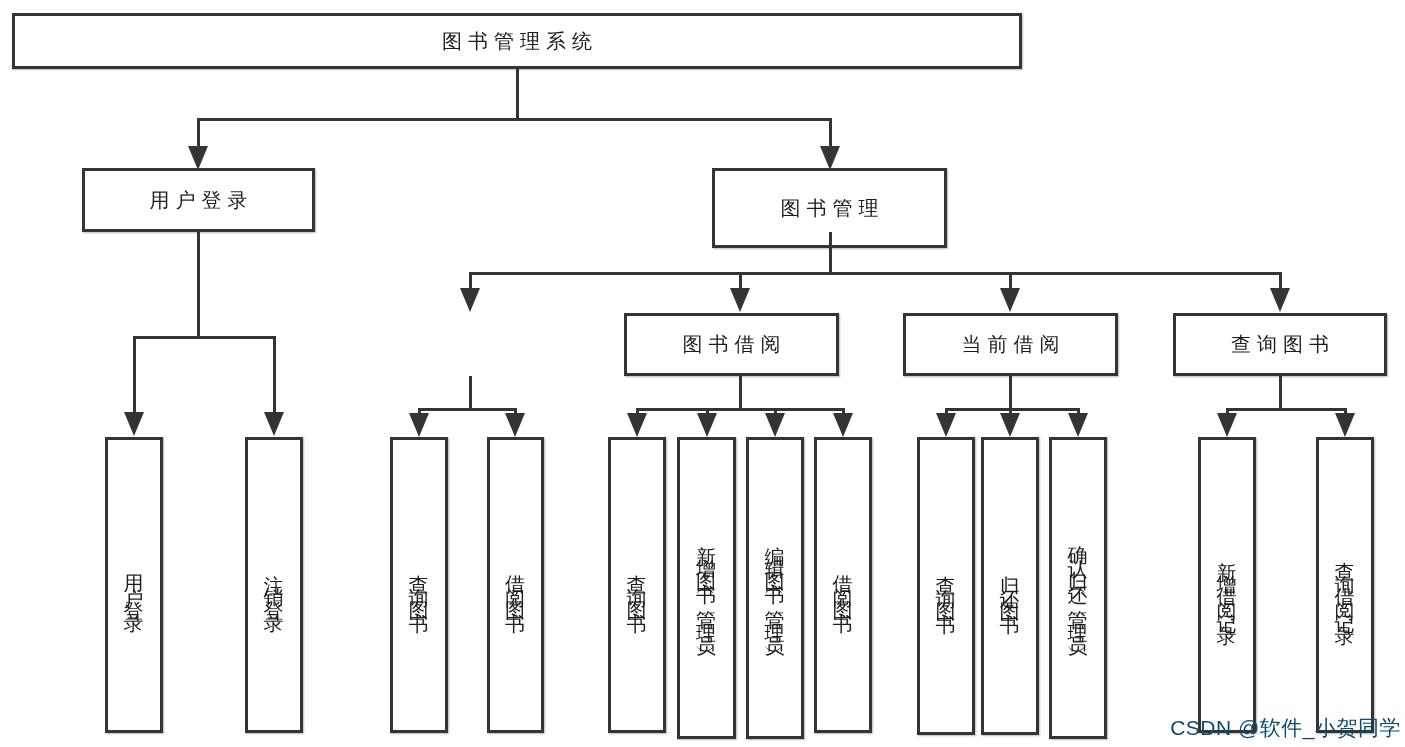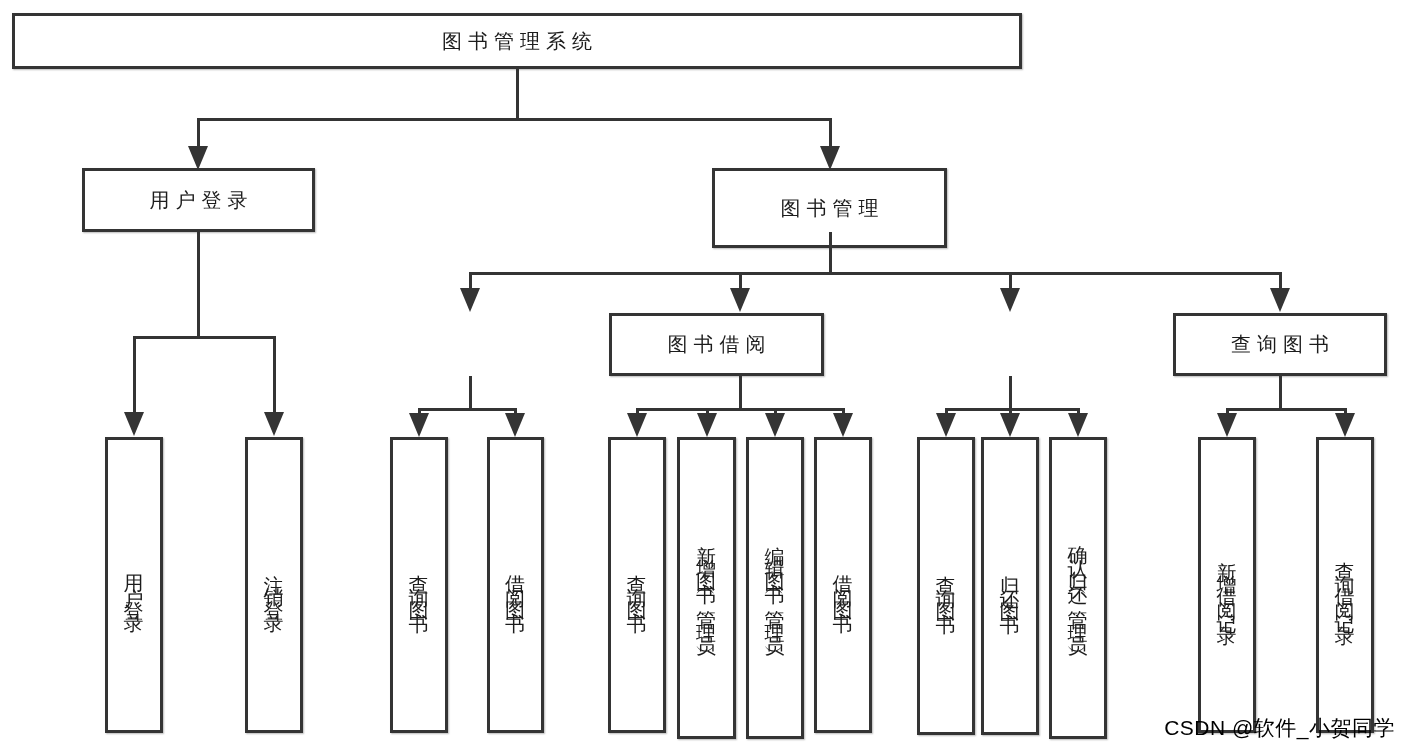--- a/index.html
+++ b/index.html
@@ -22,43 +22,46 @@
     font-size:20px;color:#1c1c1c;letter-spacing:13px;line-height:1;
     white-space:nowrap;
   }
   .line{position:absolute;background:#343434;}
   .arrow{
     position:absolute;width:0;height:0;
     border-left:10px solid transparent;border-right:10px solid transparent;
     border-top:24px solid #343434;
   }
   .watermark{
-    position:absolute;top:714px;right:10px;
-    font-size:21px;color:#000000;letter-spacing:.5px;white-space:nowrap;
+    position:absolute;top:714px;right:4px;
+    font-size:21px;color:#0c4a6e;letter-spacing:.5px;white-space:nowrap;
     z-index:5;
   }
 </style>
 </head>
 <body>
 
 <div class="canvas">
 
   <div class="node" style="left:12px;top:13px;width:1010px;height:56px">
     <span class="hlabel">图书管理系统</span>
   </div>
 
   <div class="node" style="left:82px;top:168px;width:233px;height:64px">
     <span class="hlabel">用户登录</span>
   </div>
   <div class="node" style="left:712px;top:168px;width:235px;height:80px">
     <span class="hlabel">图书管理</span>
   </div>
 
-  <div class="node" style="left:609px;top:313px;width:215px;height:63px">
+  <div class="node" style="left:624px;top:313px;width:215px;height:63px">
     <span class="hlabel">图书借阅</span>
+  </div>
+  <div class="node" style="left:903px;top:313px;width:215px;height:63px">
+    <span class="hlabel">当前借阅</span>
   </div>
   <div class="node" style="left:1173px;top:313px;width:214px;height:63px">
     <span class="hlabel">查询图书</span>
   </div>
 
   <div class="node leaf" style="left:105px;top:437px;width:58px;height:296px">
     <span class="vlabel">用户登录</span>
   </div>
   <div class="node leaf" style="left:245px;top:437px;width:58px;height:296px">
     <span class="vlabel">注销登录</span>

